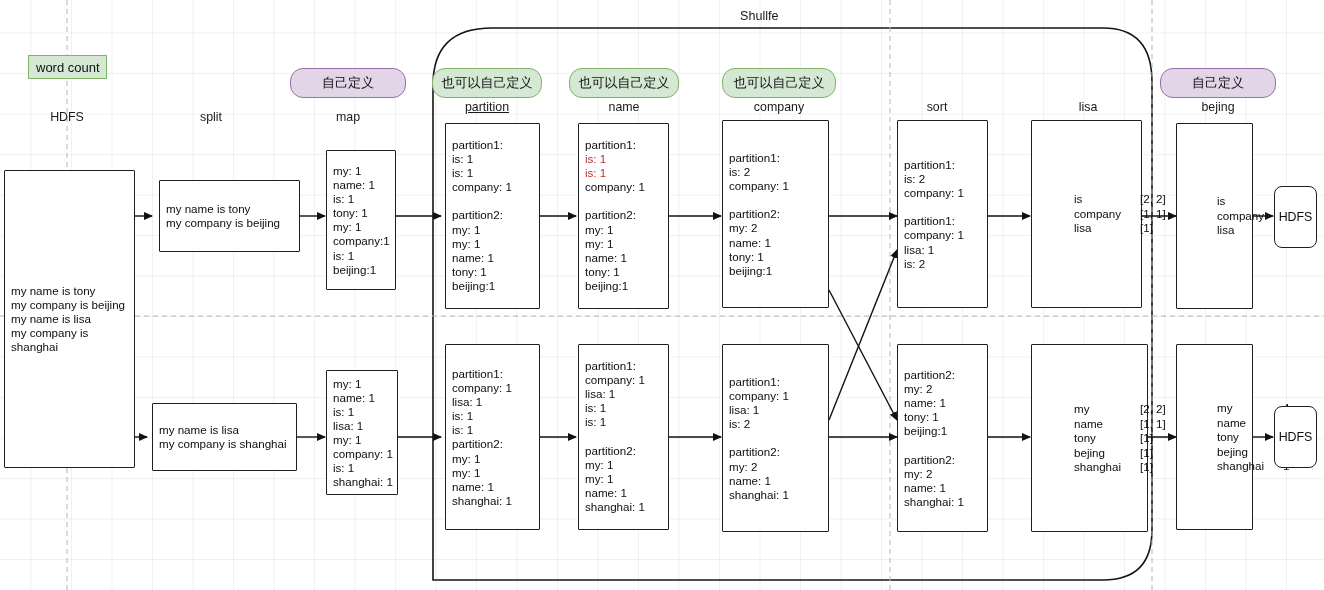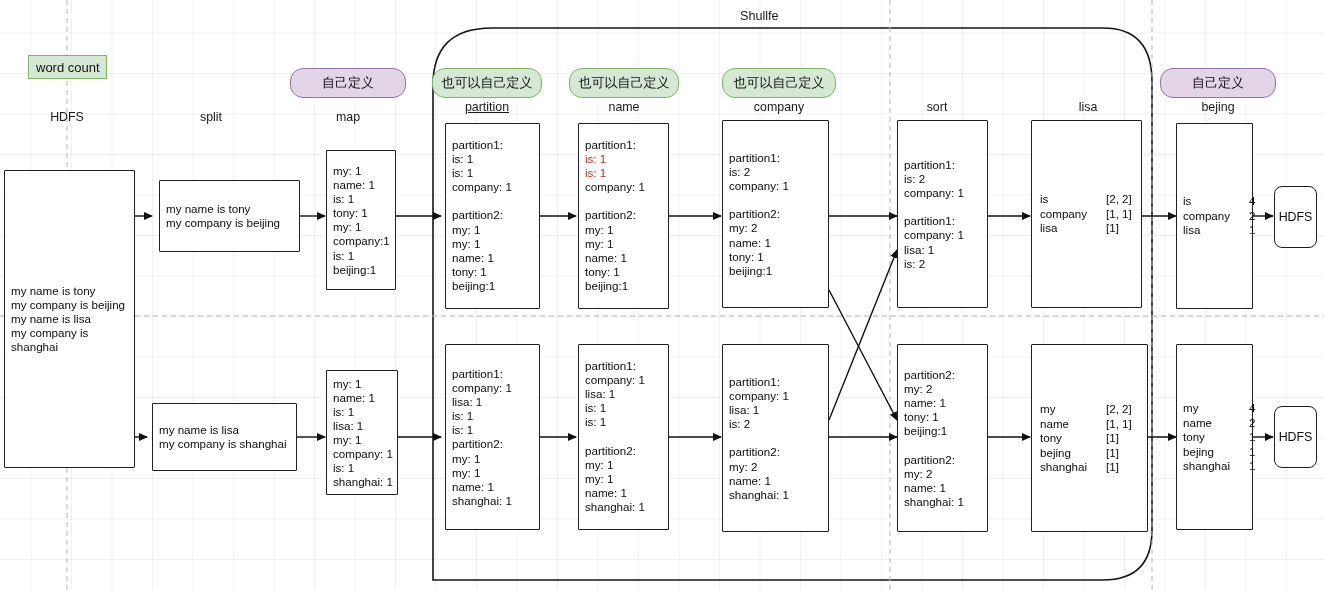--- a/index.html
+++ b/index.html
@@ -68,21 +68,21 @@
   }
   .kvtable{
     position:absolute;
     left:8px;
     top:50%;
     transform:translateY(-50%);
     font-size:11.6px;
     line-height:14.6px;
     color:#0d0d0d;
   }
-  .kvtable .row{display:flex;}
+  .kvtable .row{display:flex;margin-left:34px;}
   .kvtable .k{width:66px;white-space:pre;}
   .kvtable .v{white-space:pre;}
   .hdfs-lbl{
     position:absolute;
     inset:0;
     display:flex;
     align-items:center;
     justify-content:center;
     font-size:12.4px;
     color:#0d0d0d;

